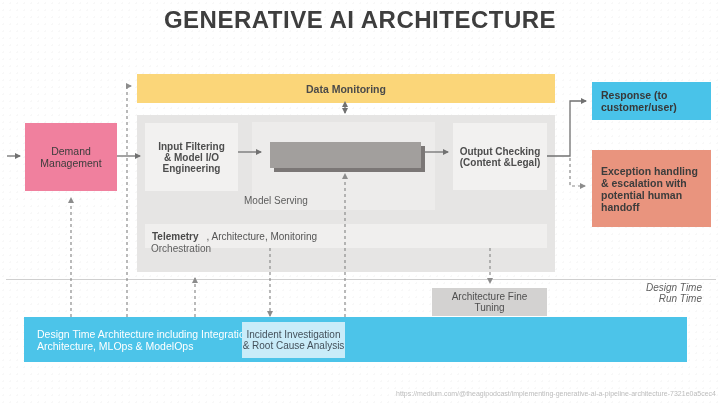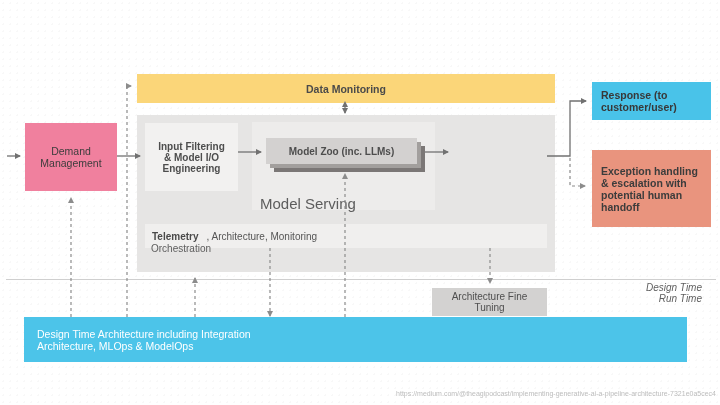--- a/index.html
+++ b/index.html
@@ -20,21 +20,21 @@
     text-align:center;
     font-size:24px; font-weight:bold; letter-spacing:0.5px;
     color:#3e3e3e; margin:0;
   }
   .abs { position:absolute; box-sizing:border-box; }
   .prewrap { white-space:pre-line; }
 
   
   .container-box   { left:137px; top:115px; width:418px; height:157px; background:#e6e5e4; }
   .serving-box     { left:252px; top:122px; width:183px; height:88px;  background:#edeceb; }
-  .serving-label   { left:260px; top:195px; font-size:15px; color:#5d5d5d; }
+  .serving-label   { left:244px; top:195px; font-size:10px; color:#5d5d5d; }
   .orchestration-label { left:151px; top:243px; font-size:10px; color:#5d5d5d; }
 
   .telemetry-bar   { left:145px; top:224px; width:402px; height:24px; background:#f0efee;
                      display:flex; align-items:center; padding-left:7px;
                      font-size:10px; color:#555555; }
   .telemetry-bar b { color:#4a4a4a; margin-right:8px; }
 
   .datamgmt-bar    { left:137px; top:74px; width:418px; height:29px; background:#fbd679;
                      display:flex; align-items:center; justify-content:center;
                      font-size:10.5px; font-weight:600; color:#4a4a4a; }
@@ -81,20 +81,21 @@
                      font-size:7px; color:#bcbcbc; }
 
   svg.overlay { position:absolute; left:0; top:0; width:720px; height:405px;
                 pointer-events:none; z-index:10; }
 </style>
 </head>
 <body>
 
 <div class="slide">
 
+  <h1 class="title">GENERATIVE AI ARCHITECTURE</h1>
 
   <div class="abs container-box"></div>
   <div class="abs serving-box"></div>
   <div class="abs serving-label">Model Serving</div>
 
   <div class="abs datamgmt-bar">
     <span>Data Monitoring</span>
   </div>
 
   <div class="abs demand-box">
@@ -103,24 +104,25 @@
   </div>
 
   <div class="abs white-node input-box">
     <span class="prewrap">Input Filtering
 &amp; Model I/O
 Engineering</span>
   </div>
 
   <div class="abs zoo-back"></div>
   <div class="abs zoo-mid"></div>
-  <div class="abs zoo-front">
-    <span>Model Zoo (inc. LLMs)</span>
+
+  <div class="abs white-node output-box">
+    <span class="prewrap">Output Checking
+(Content &amp;Legal)</span>
   </div>
-
 
   <div class="abs telemetry-bar">
     <span><b>Telemetry</b><span>, Architecture, Monitoring</span></span>
   </div>
   <div class="abs orchestration-label">Orchestration</div>
 
   <div class="abs exception-box">
     <span class="prewrap">Exception handling
 &amp; escalation with
 potential human
@@ -136,20 +138,24 @@
   <div class="abs zone-label designtime-label">Design Time</div>
 
   <div class="abs performance-box">
     <span class="prewrap">Architecture Fine
 Tuning</span>
   </div>
 
   <div class="abs bottom-bar">
     <span class="prewrap">Design Time Architecture including Integration
 Architecture, MLOps &amp; ModelOps</span>
+  </div>
+  <div class="abs incident-box">
+    <span class="prewrap">Incident Investigation
+&amp; Root Cause Analysis</span>
   </div>
 
   <div class="abs footer-url">https://medium.com/@theagipodcast/implementing-generative-ai-a-pipeline-architecture-7321e0a5cec4</div>
 
   <svg class="overlay" viewBox="0 0 720 405">
     <defs>
       <marker id="arr" markerWidth="7" markerHeight="7" refX="5" refY="3" orient="auto" markerUnits="userSpaceOnUse">
         <path d="M0,0 L6,3 L0,6 Z" fill="#717171"></path>
       </marker>
       <marker id="arrRev" markerWidth="7" markerHeight="7" refX="1" refY="3" orient="auto-start-reverse" markerUnits="userSpaceOnUse">

